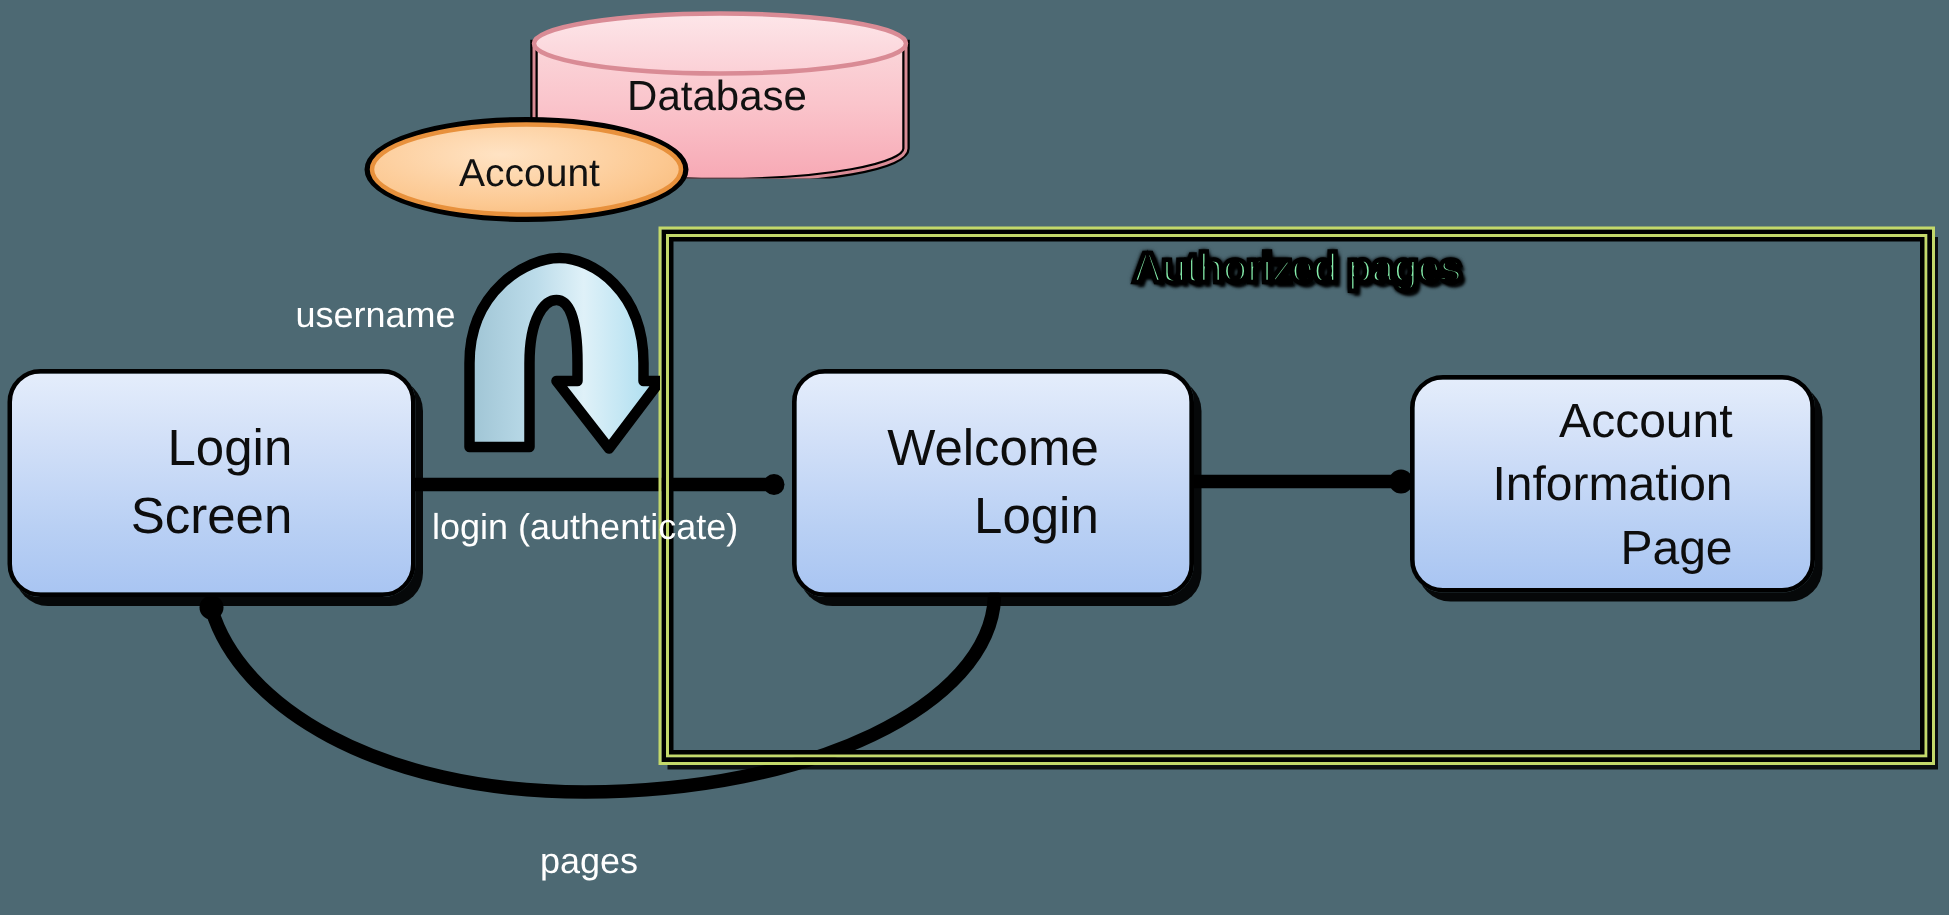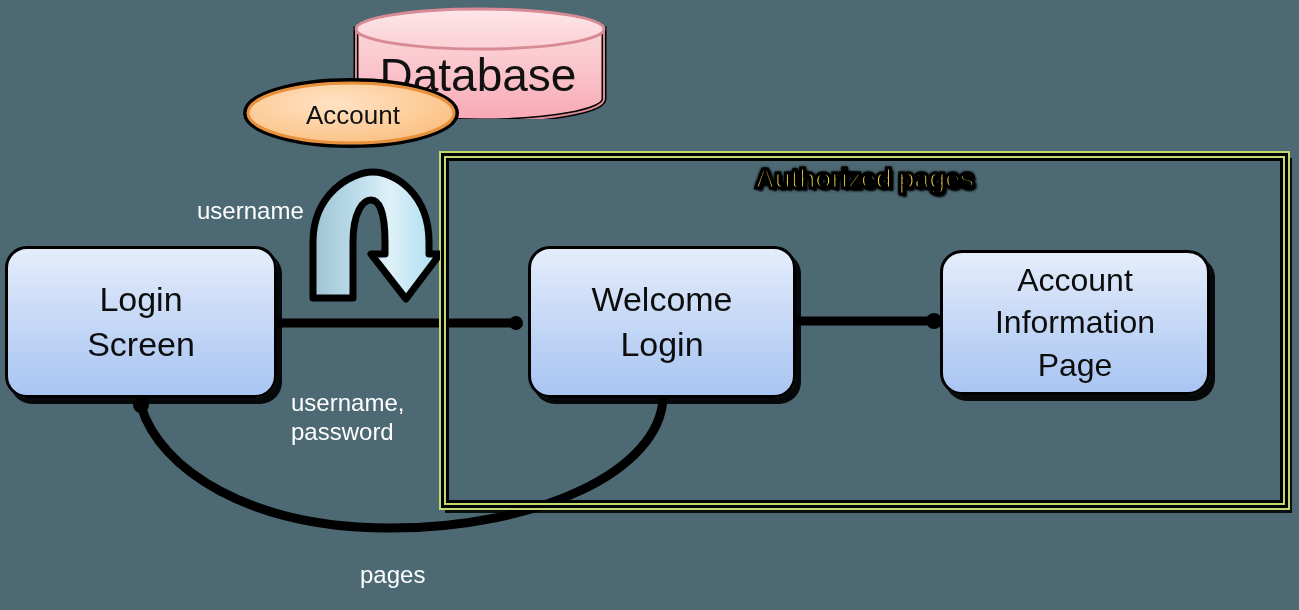--- a/index.html
+++ b/index.html
@@ -27,21 +27,21 @@
   .node-box {
     position: absolute;
     box-sizing: border-box;
     border: 3px solid #000000;
     border-radius: 22px;
     background: linear-gradient(to bottom, #e4edfb 0%, #d2e0f8 30%, #b9d0f4 70%, #a9c5f2 100%);
     box-shadow: 5px 6px 0px rgba(0,0,0,0.92);
     display: flex;
     align-items: center;
     justify-content: center;
-    text-align: center;
+    text-align: right;
     color: #0d0d0d;
     font-size: 34px;
     line-height: 1.32;
     z-index: 6;
   }
   .node-label {
     display: block;
     white-space: pre-line;
     padding: 0 6px;
   }
@@ -69,21 +69,21 @@
     z-index: 2;
   }
   #auth-title {
     position: absolute;
     left: 441px;
     top: 163px;
     width: 847px;
     text-align: center;
     font-size: 28px;
     font-weight: bold;
-    color: #fde047;
+    color: #86efac;
     letter-spacing: -1px;
     text-shadow:
       0 0 3px #000, 0 0 3px #000, 0 0 4px #000,
       1px 1px 2px #000, -1px 1px 2px #000, 1px -1px 2px #000, -1px -1px 2px #000,
       2px 2px 3px #000, 3px 3px 2px rgba(0,0,0,0.9);
     -webkit-text-stroke: 3px #000;
     z-index: 8;
   }
   
   #db-cylinder {
@@ -93,21 +93,21 @@
     width: 260px;
     height: 115px;
     z-index: 5;
   }
   #db-label {
     position: absolute;
     left: 348px;
     top: 48px;
     width: 260px;
     text-align: center;
-    font-size: 46px;
+    font-size: 28px;
     color: #111;
     z-index: 6;
   }
   
   #account-ellipse {
     position: absolute;
     left: 241px;
     top: 76px;
     width: 224px;
     height: 76px;
@@ -212,19 +212,18 @@
   </div>
 
   <div class="node-box" style="left:940px; top:250px; width:270px; height:145px; font-size:32px;">
     <span class="node-label">Account
 Information
 Page</span>
   </div>
 
   <div class="edge-label" style="left:197px; top:196px;">username</div>
 
-
-  <div class="edge-label" style="left:291px; top:388px;">username,
-password</div>
+  <div class="edge-label" style="left:288px; top:337px;">login (authenticate)</div>
+
 
   <div class="edge-label" style="left:360px; top:560px;">pages</div>
 
 </div>
 
 </body></html>

